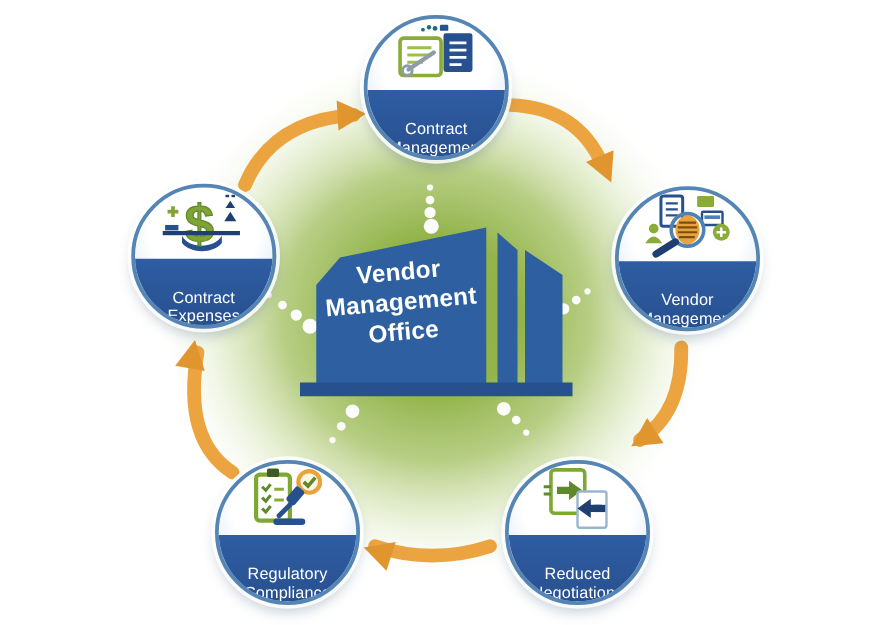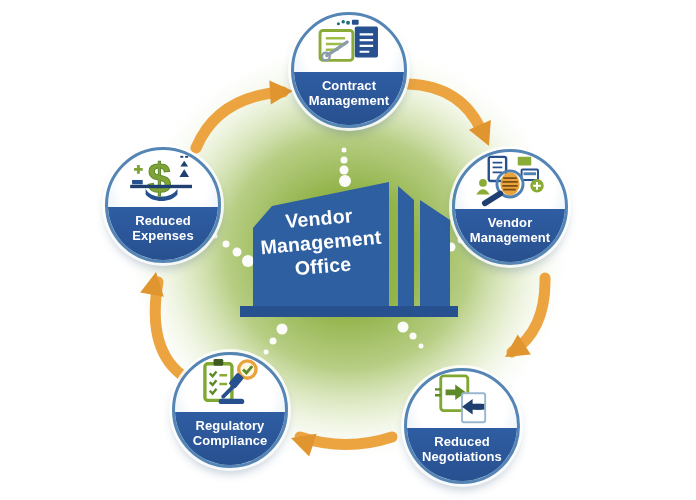--- a/index.html
+++ b/index.html
@@ -16,22 +16,22 @@
     background:radial-gradient(circle at 50% 30%, #ffffff 46%, #eaf2f8 66%, #c2dbea 100%);
     box-shadow:0 0 0 3px rgba(255,255,255,.85), 0 6px 10px rgba(55,85,125,.28);
   }
   .node-icon{
     position:absolute;top:0;left:0;right:0;height:52%;
     display:flex;align-items:center;justify-content:center;
   }
   .node-label{
     position:absolute;bottom:0;left:0;right:0;height:48%;
     background:linear-gradient(#2f5da3,#27508f);
-    color:#fff;font-weight:bold;font-size:13px;line-height:1.13;
-    text-align:center;padding-top:7px;box-sizing:border-box;
+    color:#fff;font-weight:normal;font-size:13px;line-height:1.13;
+    text-align:center;padding-top:24px;box-sizing:border-box;
     letter-spacing:.1px;
   }
   
   .center-title{
     position:absolute;left:250px;top:207px;width:142px;
     transform:rotate(-5deg);
     color:#ffffff;font-weight:bold;font-size:19.5px;line-height:1.22;
     text-align:center;letter-spacing:.2px;
   }
 </style>
@@ -121,21 +121,21 @@
         <path d="M14 23h20 M14 29h20 M14 35h13" stroke="#9DBE4A" stroke-width="2.5" fill="none"></path>
         <path d="M15 41 L36 27" stroke="#8C9CA9" stroke-width="3.5" stroke-linecap="round"></path>
         <circle cx="14" cy="42" r="4" fill="none" stroke="#8C9CA9" stroke-width="2.5"></circle>
         <rect x="44" y="11" width="24" height="32" rx="2" fill="#27508F"></rect>
         <path d="M49 19h14 M49 25h14 M49 31h14 M49 37h10" stroke="#fff" stroke-width="2.2" fill="none"></path>
       </svg>
     </div>
     <div class="node-label">Contract Management</div>
   </div>
 
-  <div class="node" style="left:452px;top:149px;">
+  <div class="node" style="left:492px;top:149px;">
     <div class="node-icon">
       <svg width="76" height="56" viewBox="0 0 76 58">
         <rect x="16" y="4" width="18" height="25" rx="2" fill="#fff" stroke="#27508F" stroke-width="2.5"></rect>
         <path d="M20 10h10 M20 15h10 M20 20h10" stroke="#27508F" stroke-width="1.8" fill="none"></path>
         <circle cx="10" cy="31" r="4" fill="#8AAB35"></circle>
         <path d="M3 43 q7 -11 14 0 z" fill="#8AAB35"></path>
         <rect x="46" y="4" width="14" height="9" rx="1" fill="#8AAB35"></rect>
         <rect x="50" y="17" width="17" height="11" rx="1" fill="#fff" stroke="#27508F" stroke-width="2"></rect>
         <rect x="52" y="20" width="13" height="3" fill="#4F81B3"></rect>
         <circle cx="66" cy="34" r="7" fill="#8AAB35"></circle>
@@ -156,21 +156,21 @@
         <polygon points="21,18 31,18 31,13 42,21 31,29 31,24 21,24" fill="#5E8A2A"></polygon>
         <path d="M10 18h6 M10 24h6" stroke="#5E8A2A" stroke-width="2.5"></path>
         <rect x="38" y="22" width="24" height="30" rx="2" fill="#fff" stroke="#9AB6CF" stroke-width="2"></rect>
         <polygon points="58,33 49,33 49,28 38,36 49,44 49,39 58,39" fill="#1E3F6F"></polygon>
         <rect x="52" y="33" width="9" height="6" fill="#1E3F6F"></rect>
       </svg>
     </div>
     <div class="node-label">Reduced Negotiations</div>
   </div>
 
-  <div class="node" style="left:172px;top:352px;">
+  <div class="node" style="left:172px;top:368px;">
     <div class="node-icon">
       <svg width="76" height="56" viewBox="0 0 76 58">
         <rect x="12" y="8" width="28" height="38" rx="3" fill="#fff" stroke="#7FA833" stroke-width="3.5"></rect>
         <rect x="21" y="3" width="10" height="7" rx="1.5" fill="#3E5B22"></rect>
         <path d="M17 18l3 3 4-5" stroke="#5E8A2A" stroke-width="2.5" fill="none"></path>
         <path d="M27 20h8" stroke="#8AAB35" stroke-width="2.5"></path>
         <path d="M17 27l3 3 4-5" stroke="#5E8A2A" stroke-width="2.5" fill="none"></path>
         <path d="M27 29h8" stroke="#8AAB35" stroke-width="2.5"></path>
         <path d="M17 36l3 3 4-5" stroke="#5E8A2A" stroke-width="2.5" fill="none"></path>
         <circle cx="56" cy="14" r="9" fill="#FDF6E3" stroke="#E8A33C" stroke-width="3.5"></circle>
@@ -190,16 +190,16 @@
         <rect x="6" y="30" width="11" height="4.5" fill="#27508F"></rect>
         <rect x="56" y="5" width="3" height="2" fill="#1E3F6F"></rect>
           <rect x="61" y="5" width="3" height="2" fill="#1E3F6F"></rect>
         <polygon points="60,10 64,16 56,16" fill="#1E3F6F"></polygon>
         <polygon points="60,19 65,27 55,27" fill="#1E3F6F"></polygon>
         <path d="M20 39 C25 50 47 50 53 39 L53 45 C46 54 27 54 20 45 Z" fill="#27508F"></path>
         <text x="22" y="44" font-family="Liberation Sans, sans-serif" font-size="44" font-weight="bold" fill="#7FA335" stroke="#5E8A2A" stroke-width="1">$</text>
         <rect x="4" y="35" width="64" height="3.5" fill="#1E3F6F"></rect>
       </svg>
     </div>
-    <div class="node-label">Reduced Expenses</div>
+    <div class="node-label">Contract Expenses</div>
   </div>
 
 </div>
 
 </body></html>

